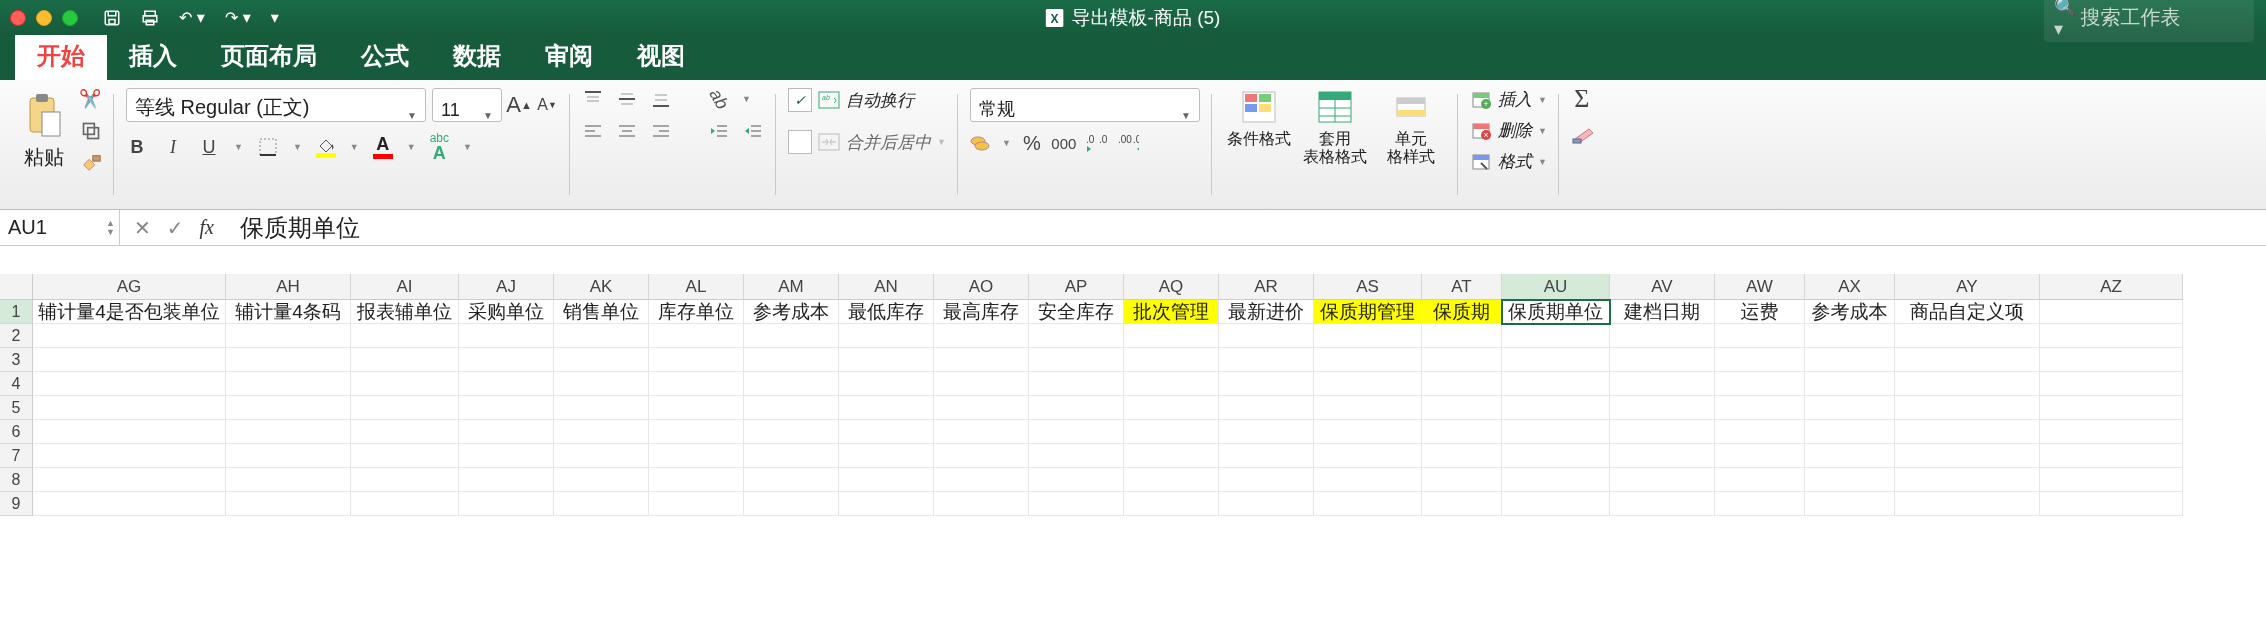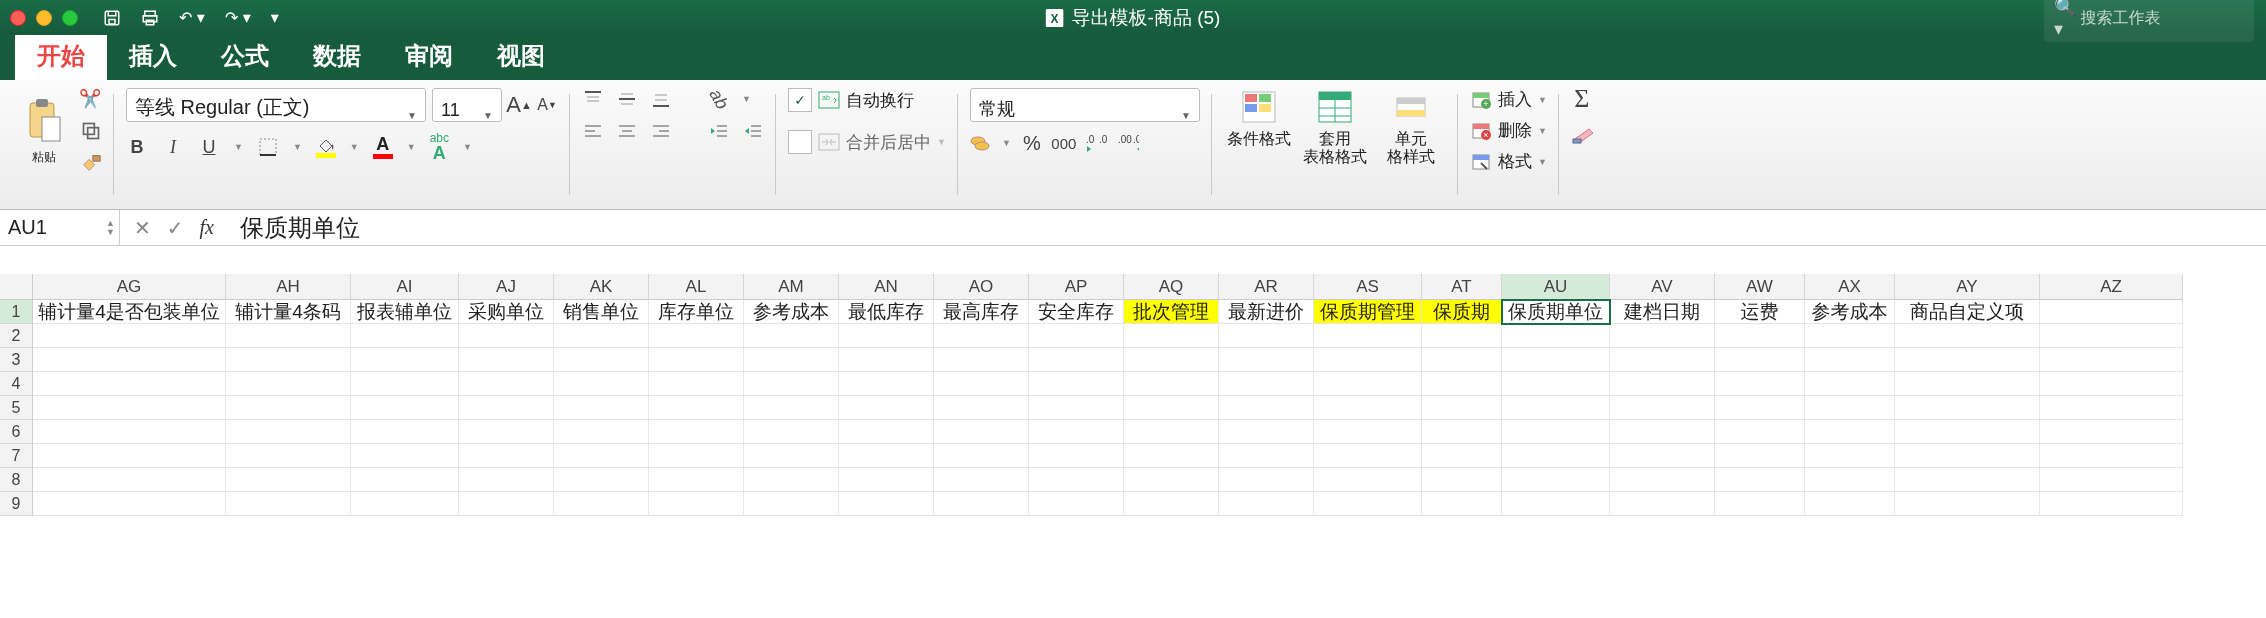--- a/index.html
+++ b/index.html
@@ -8,45 +8,45 @@
   .titlebar { height: 35px; background: linear-gradient(#1a6b47,#165b3c); display: flex; align-items: center; padding: 0 10px; position: relative; }
   .traffic { display: flex; gap: 10px; }
   .tl { width: 16px; height: 16px; border-radius: 50%; }
   .tl.red { background: #ff5f57; border: 1px solid #e23; }
   .tl.yellow { background: #ffbd2e; border: 1px solid #dea123; }
   .tl.green { background: #28c93f; border: 1px solid #1aab29; }
   .qat { display: flex; gap: 20px; margin-left: 25px; align-items: center; }
   .qat .qi { color: #fff; font-size: 16px; }
   .doc-title { position: absolute; left: 50%; transform: translateX(-50%); color: #fff; font-size: 19px; display: flex; align-items: center; gap: 8px; }
   .search-area { position: absolute; right: 12px; display: flex; align-items: center; gap: 4px; background: rgba(255,255,255,0.08); border-radius: 4px; padding: 2px 10px; width: 210px; }
-  .search-area input { background: transparent; border: none; color: #ccc; font-size: 16px; outline: none; width: 170px; }
+  .search-area input { background: transparent; border: none; color: #ccc; font-size: 20px; outline: none; width: 170px; }
   .search-area input::placeholder { color: #c8d8cf; }
   
   .tabbar { height: 45px; background: #165b3c; display: flex; align-items: flex-end; padding-left: 15px; }
   .tab { padding: 8px 22px; color: #fff; font-size: 24px; font-weight: 600; cursor: pointer; }
   .tab.active { background: #fff; color: #ef4444; border-top-left-radius: 4px; border-top-right-radius: 4px; }
   
   .ribbon { height: 130px; background: linear-gradient(#fbfbfb,#ececec); border-bottom: 1px solid #bbb; display: flex; align-items: stretch; padding: 8px 6px; }
   .group { display: flex; flex-direction: column; align-items: center; justify-content: space-between; padding: 0 12px; position: relative; }
   .group.sep::after { content:""; position:absolute; right:0; top:6px; bottom:6px; width:1px; background:#c9c9c9; }
   .row { display: flex; align-items: center; gap: 6px; }
   .bigbtn { display: flex; flex-direction: column; align-items: center; gap: 4px; padding: 2px 6px; }
-  .bigbtn .lbl { font-size: 12px; }
+  .bigbtn .lbl { font-size: 20px; }
   .dd { border: 1px solid #bdbdbd; background: #fff; border-radius: 3px; height: 34px; display: flex; align-items: flex-end; padding: 0 8px; gap: 6px; }
   .dd .car { font-size: 10px; color: #666; }
   .font-name { width: 300px; justify-content: space-between; font-size: 20px; }
   .font-size { width: 70px; justify-content: space-between; }
   .chunk { display: flex; flex-direction: column; gap: 10px; }
   .chk { width: 24px; height: 24px; border: 1px solid #bbb; background: #fff; display: flex; align-items: center; justify-content: center; font-size: 12px; color: #444; position: relative; }
   .chk.on::after { content:"✓"; position:absolute; font-size: 14px; color:#165b3c; }
   .swatch-yellow { width: 20px; height: 5px; background: #ffff00; margin-top: 1px; }
   .swatch-red { width: 20px; height: 5px; background: #ff0000; margin-top: 1px; }
   .stackbtn { display: flex; flex-direction: column; align-items: center; width: 70px; }
   .stackbtn .lbl { font-size: 16px; text-align: center; line-height: 1.1; margin-top: 4px; }
-  .minirow { display: flex; align-items: center; gap: 6px; font-size: 17px; color: #666; }
+  .minirow { display: flex; align-items: center; gap: 6px; font-size: 17px; color: #666; font-style: italic; }
   .minirow.strong { color:#222; }
   .ic { width: 22px; height: 22px; display: inline-flex; align-items: center; justify-content: center; font-size: 18px; color: #444; }
   
   .fbar { height: 36px; border-bottom: 1px solid #ccc; display: flex; align-items: center; background: #fff; }
   .namebox { width: 120px; height: 100%; border-right: 1px solid #ccc; display: flex; align-items: center; padding: 0 8px; font-size: 20px; position:relative; }
   .namebox .spin { position: absolute; right: 4px; display:flex; flex-direction:column; font-size:9px; color:#888; line-height:1; }
   .fbtns { display: flex; align-items: center; gap: 16px; padding: 0 14px; color: #888; font-size: 20px; }
   .fx { font-style: italic; font-family: "Times New Roman", serif; color: #333; }
   .fval { padding-left: 12px; font-size: 24px; }
   
@@ -105,20 +105,21 @@
   </div>
   <div class="search-area">
     <span style="color:#c8d8cf">🔍▾</span>
     <input placeholder="搜索工作表" style="">
   </div>
 </div>
 
 <div class="tabbar" id="tabbar">
     <div class="tab active">开始</div>
     <div class="tab">插入</div>
+    <div class="tab">页面布局</div>
     <div class="tab">公式</div>
     <div class="tab">数据</div>
     <div class="tab">审阅</div>
     <div class="tab">视图</div>
   </div>
 
 <div class="ribbon">
 
   <div class="group sep">
     <div class="row">

